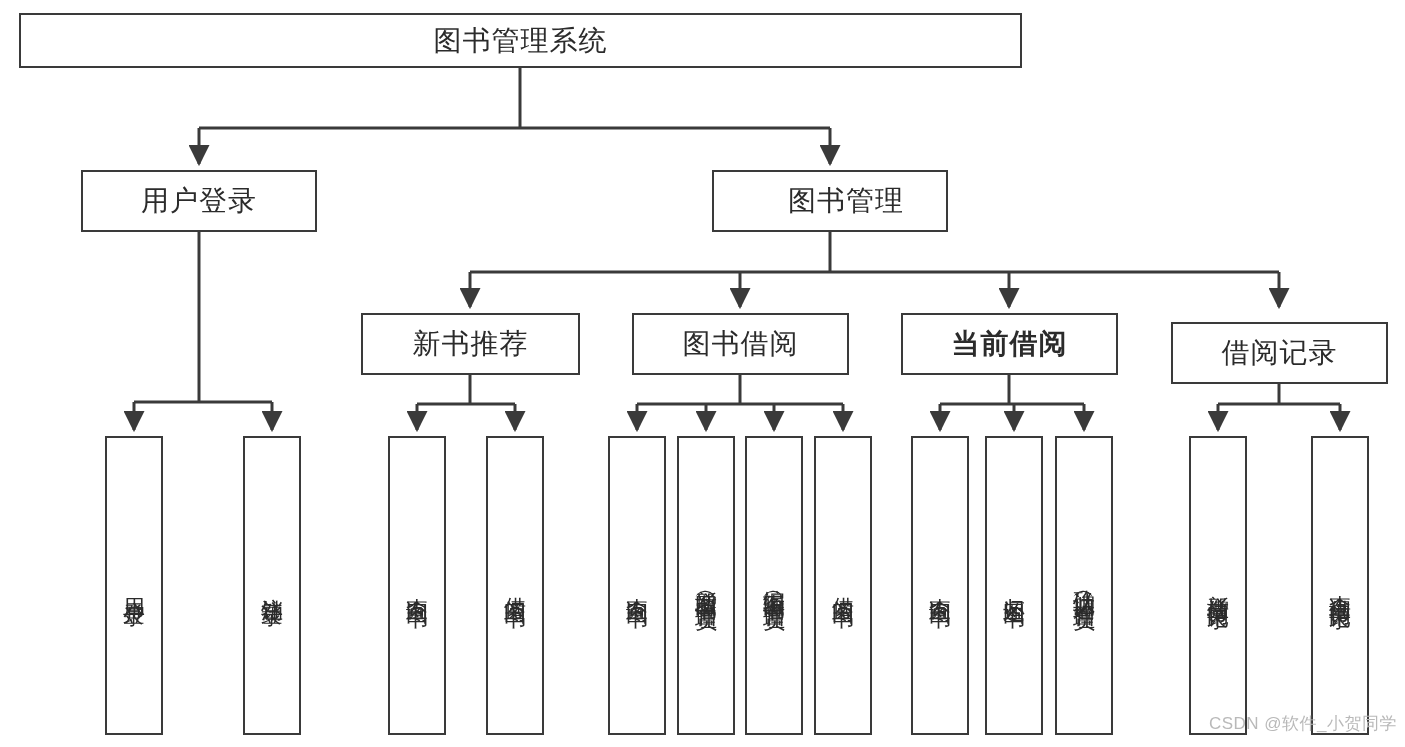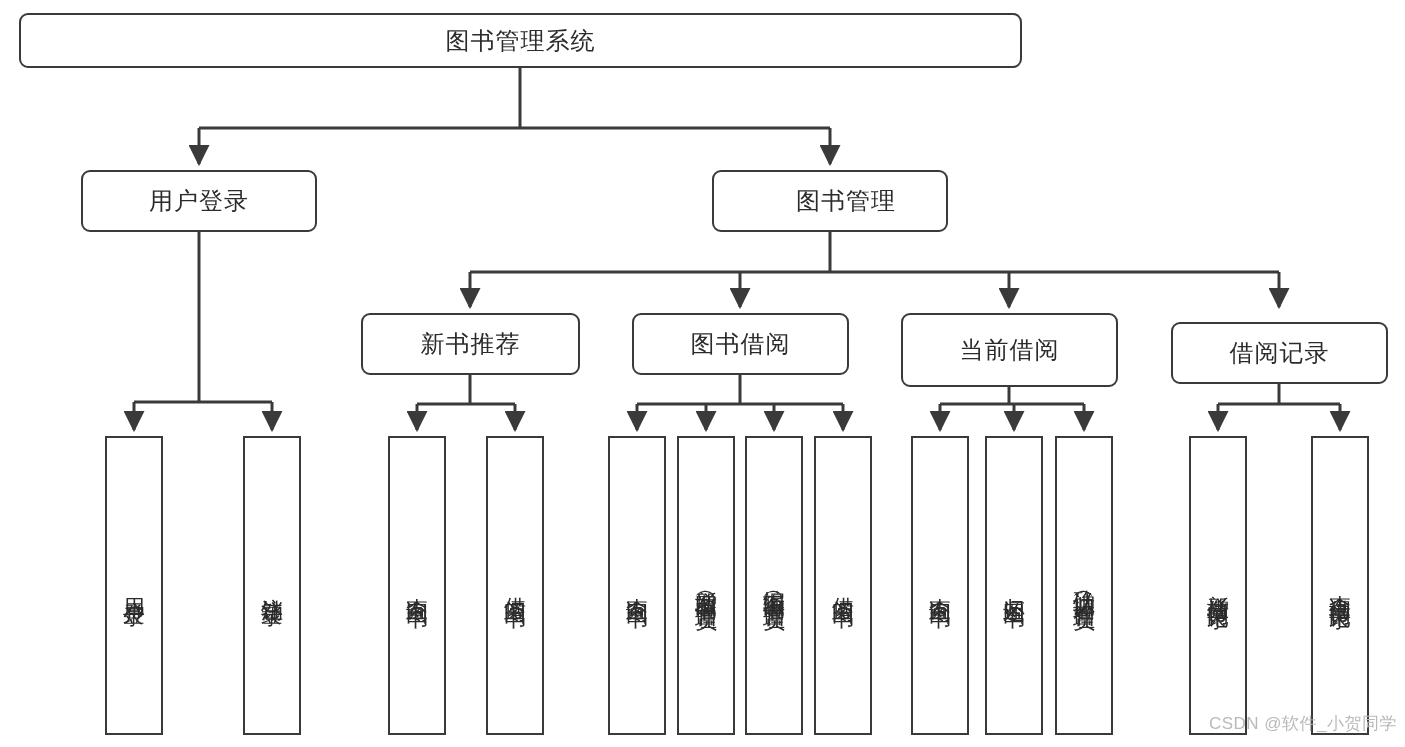--- a/index.html
+++ b/index.html
@@ -29,23 +29,22 @@
     position: absolute;
     box-sizing: border-box;
     border: 2px solid #3a3a3a;
     background: #ffffff;
     display: flex;
     align-items: center;
     justify-content: center;
     color: #2b2b2b;
   }
   .node.horiz {
-    font-size: 24px;
+    font-size: 28px;
     letter-spacing: 1px;
-    border-radius: 9px;
   }
   .node.vert {
     writing-mode: vertical-rl;
     text-orientation: upright;
     font-size: 22px;
     letter-spacing: 3px;
     line-height: 1;
     padding: 6px 0;
   }
   .node.vert .label {
@@ -133,21 +132,21 @@
   <div class="node horiz" style="left:712px; top:170px; width:236px; height:62px;padding-left:32px;">
     <span class="label">图书管理</span>
   </div>
 
   <div class="node horiz" style="left:361px; top:313px; width:219px; height:62px;">
     <span class="label">新书推荐</span>
   </div>
   <div class="node horiz" style="left:632px; top:313px; width:217px; height:62px;">
     <span class="label">图书借阅</span>
   </div>
-  <div class="node horiz" style="left:901px; top:313px; width:217px; height:74px;">
+  <div class="node horiz" style="left:901px; top:313px; width:217px; height:62px;font-weight:bold;">
     <span class="label">当前借阅</span>
   </div>
   <div class="node horiz" style="left:1171px; top:322px; width:217px; height:62px;">
     <span class="label">借阅记录</span>
   </div>
 
   <div class="node vert" style="left:105px; top:436px; width:58px; height:299px;">
     <span class="label">用户登录</span>
   </div>
   <div class="node vert" style="left:243px; top:436px; width:58px; height:299px;">

